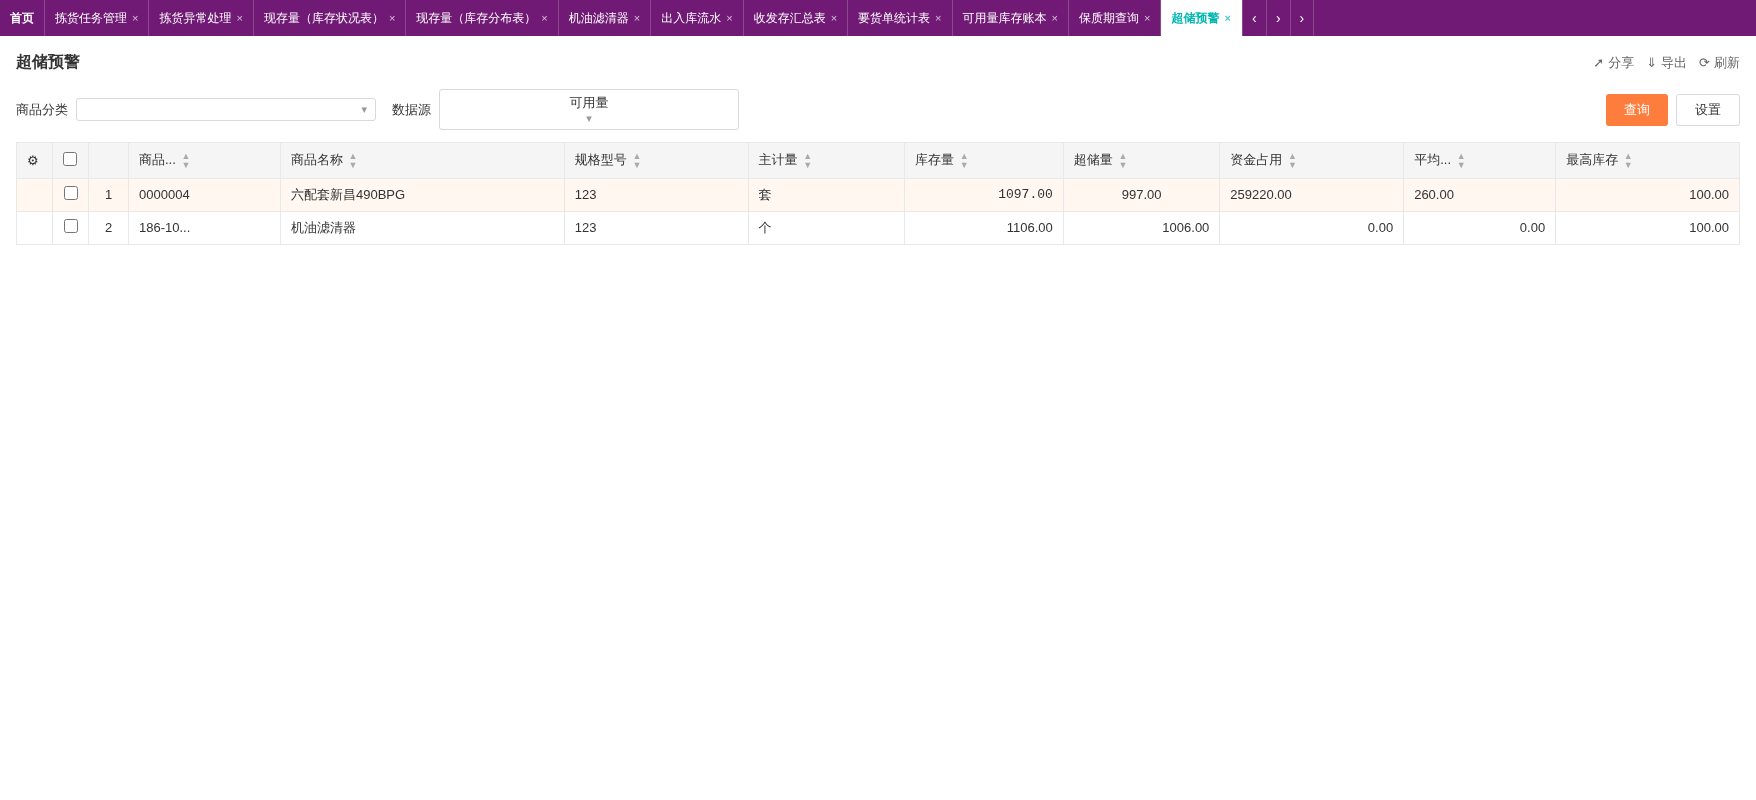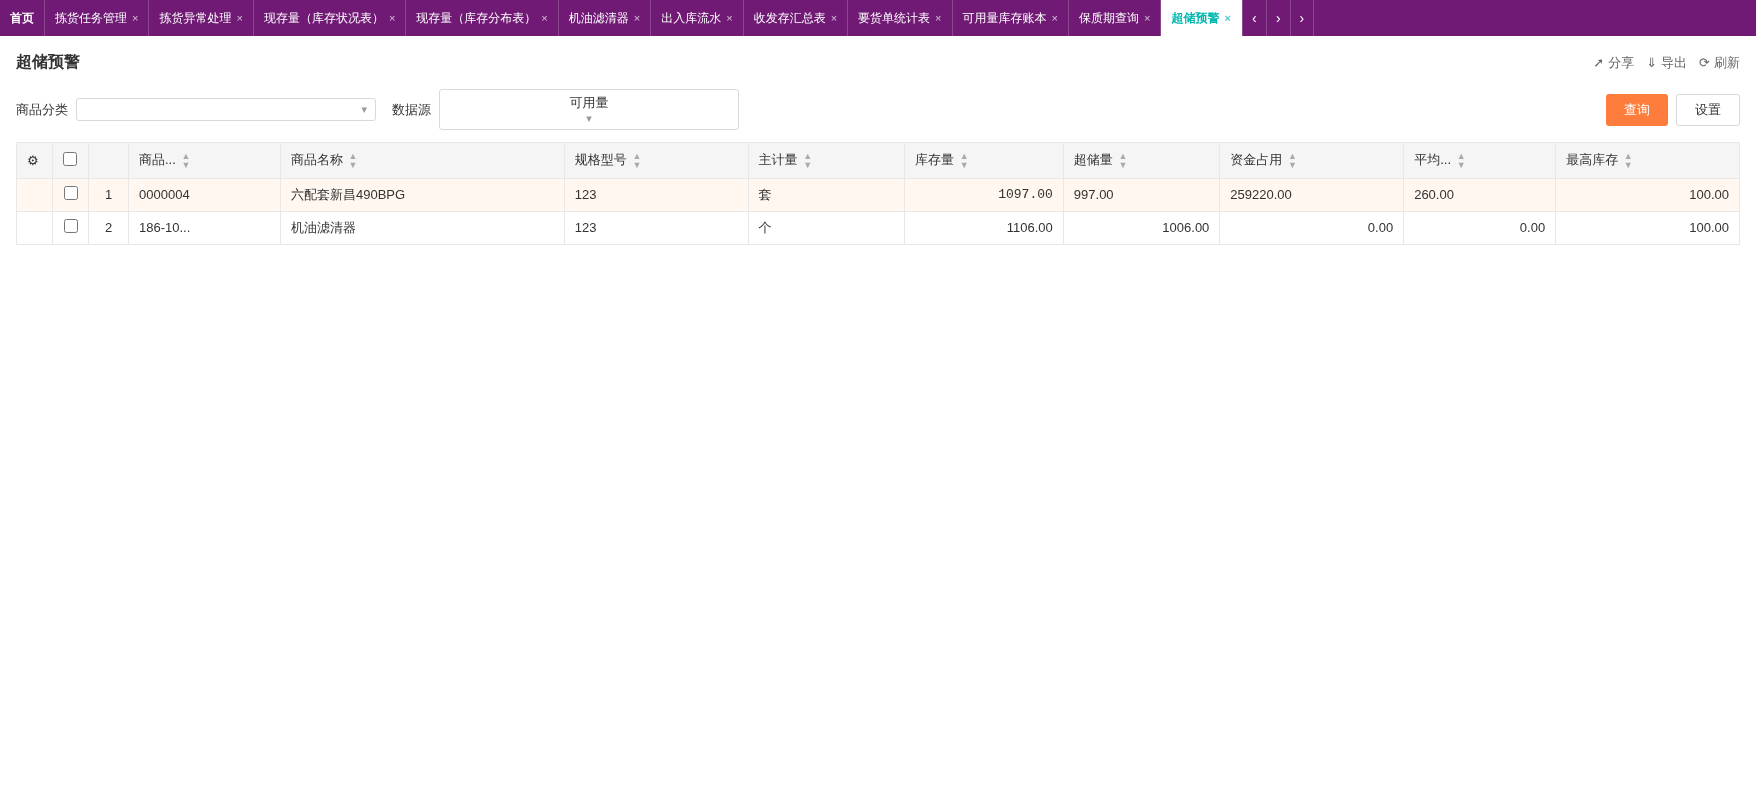--- a/index.html
+++ b/index.html
@@ -336,21 +336,21 @@
       <td class="col-checkbox"></td>
       <td class="col-checkbox">
         <input type="checkbox" style="">
       </td>
       <td class="row-num">1</td>
       <td>0000004</td>
       <td>六配套新昌490BPG</td>
       <td>123</td>
       <td>套</td>
       <td style="text-align:right;font-family:Liberation Mono, monospace;">1097.00</td>
-      <td style="text-align:left;">997.00</td>
+      <td style="text-align:center;">997.00</td>
       <td style="">259220.00</td>
       <td style="text-align:left;">260.00</td>
       <td style="text-align:right;">100.00</td>
     </tr>
         <tr>
       <td class="col-checkbox"></td>
       <td class="col-checkbox">
         <input type="checkbox" style="">
       </td>
       <td class="row-num">2</td>

